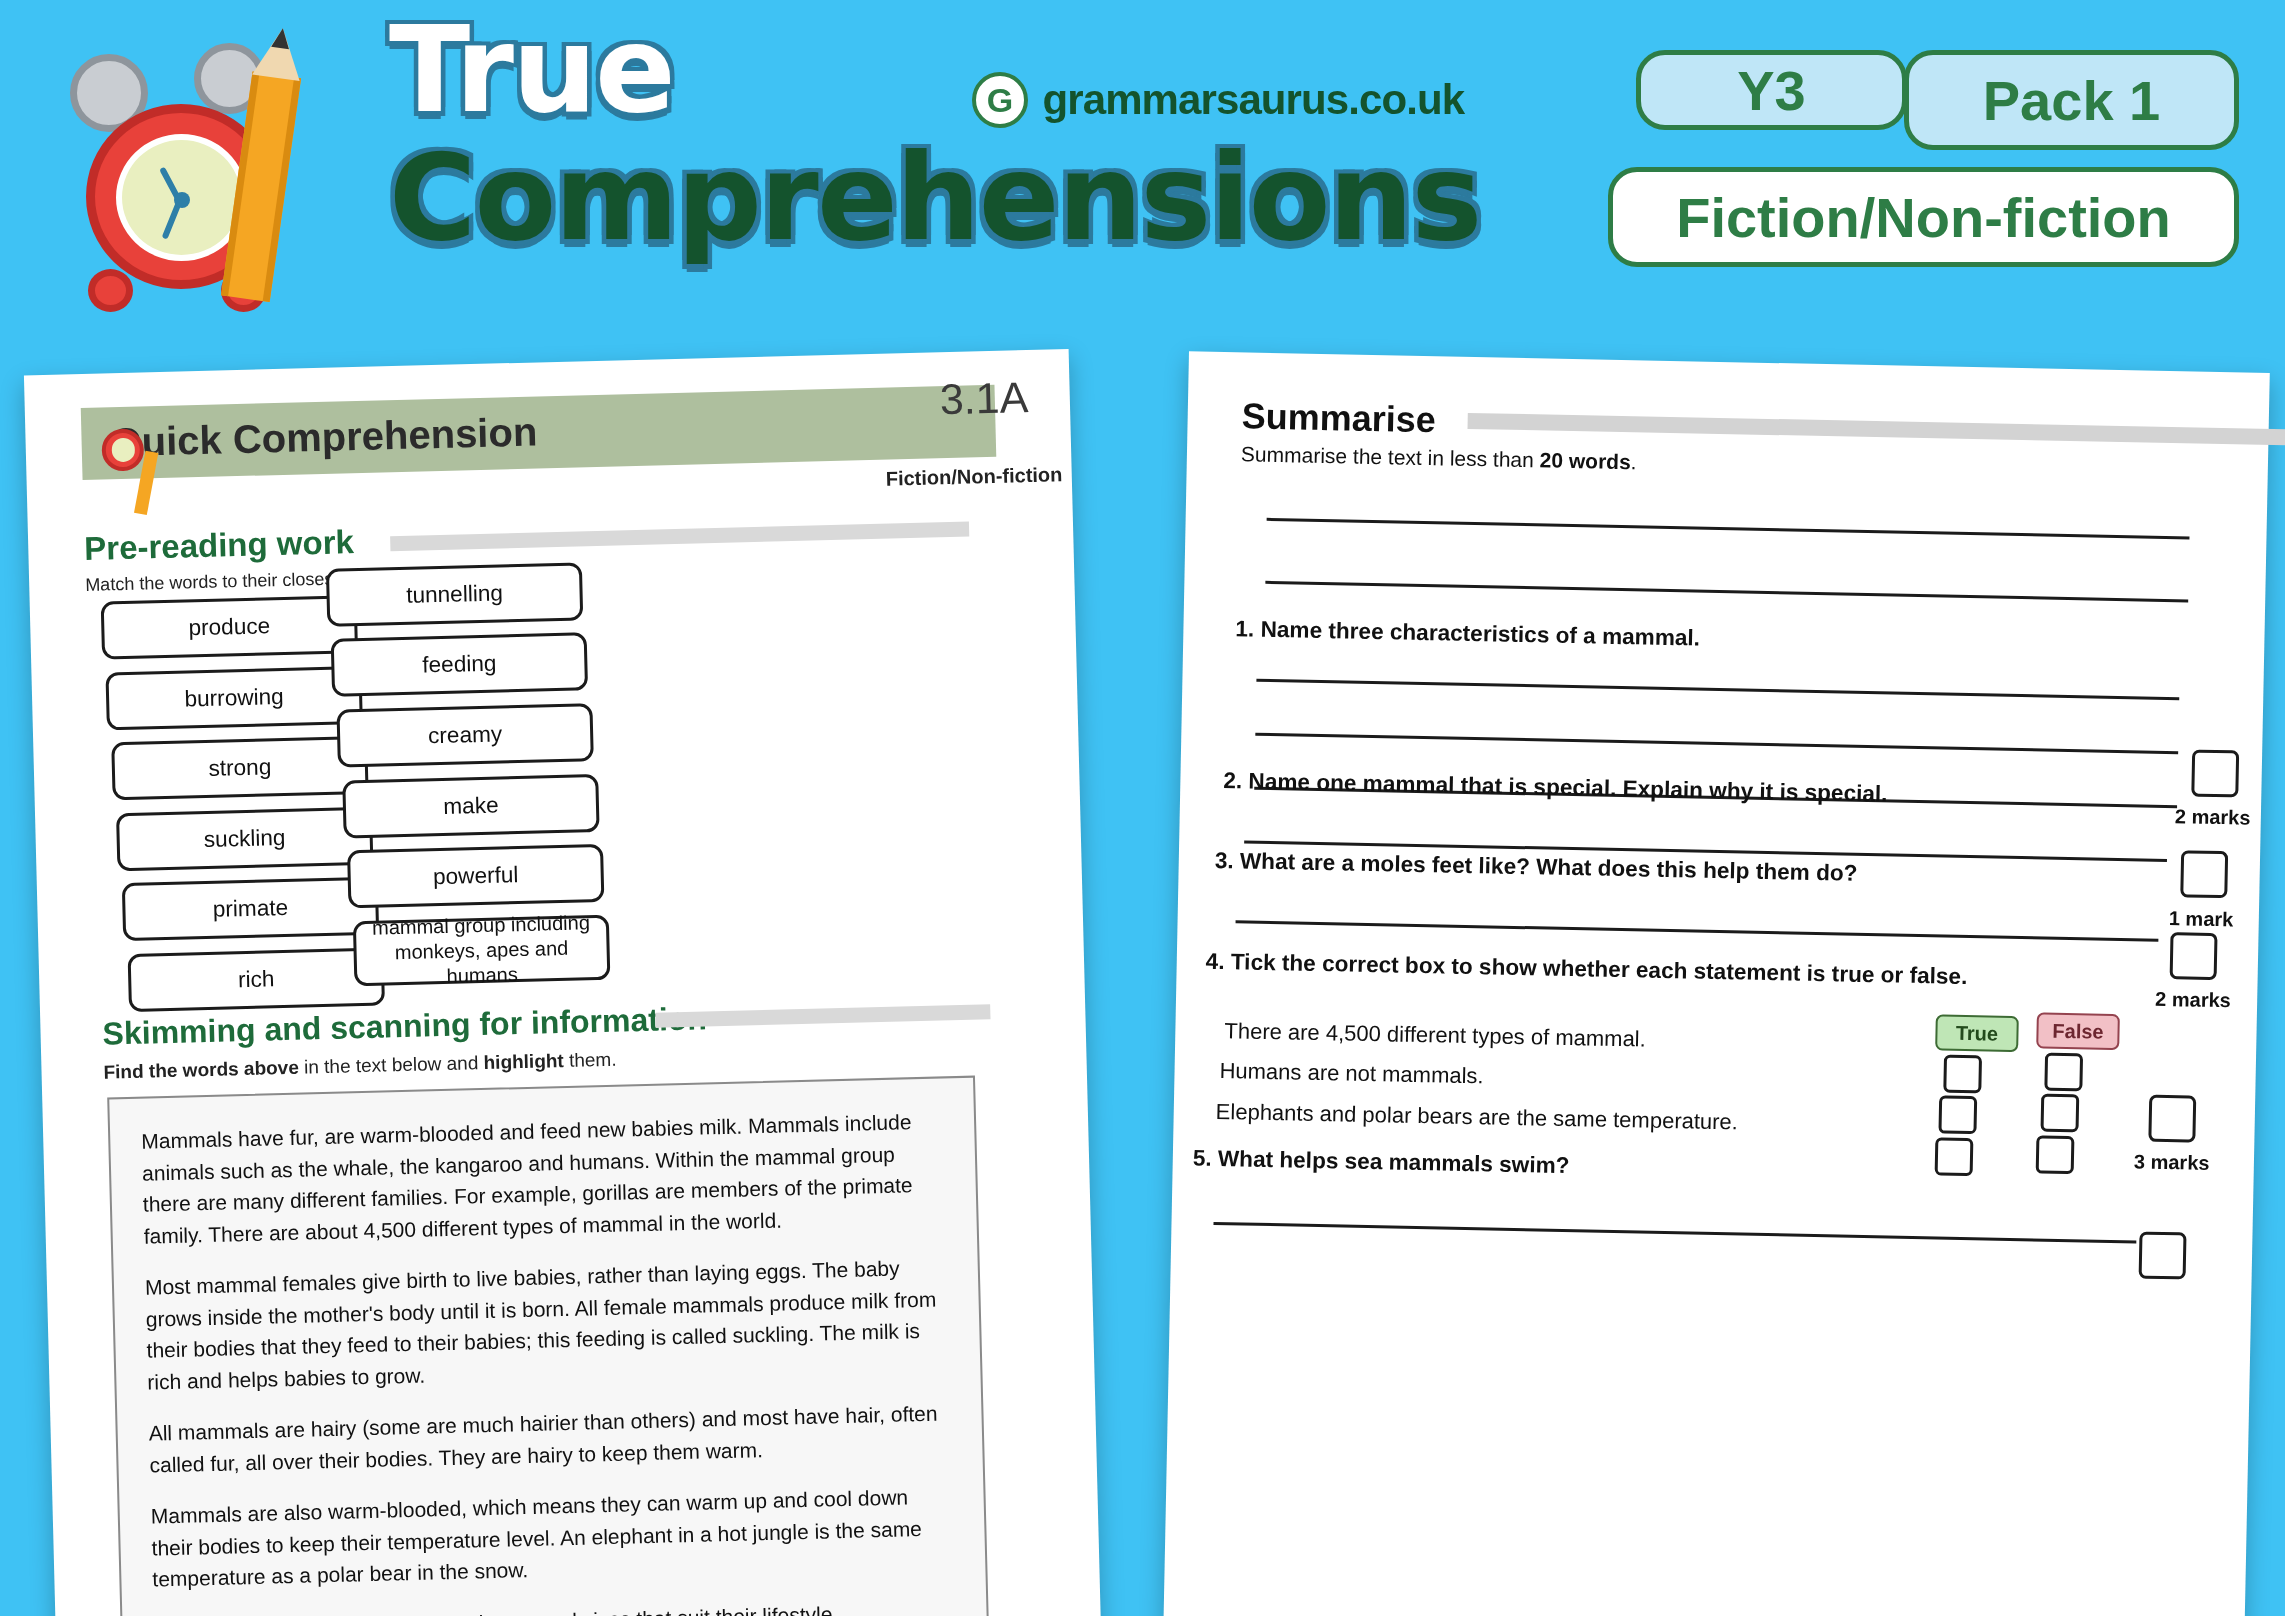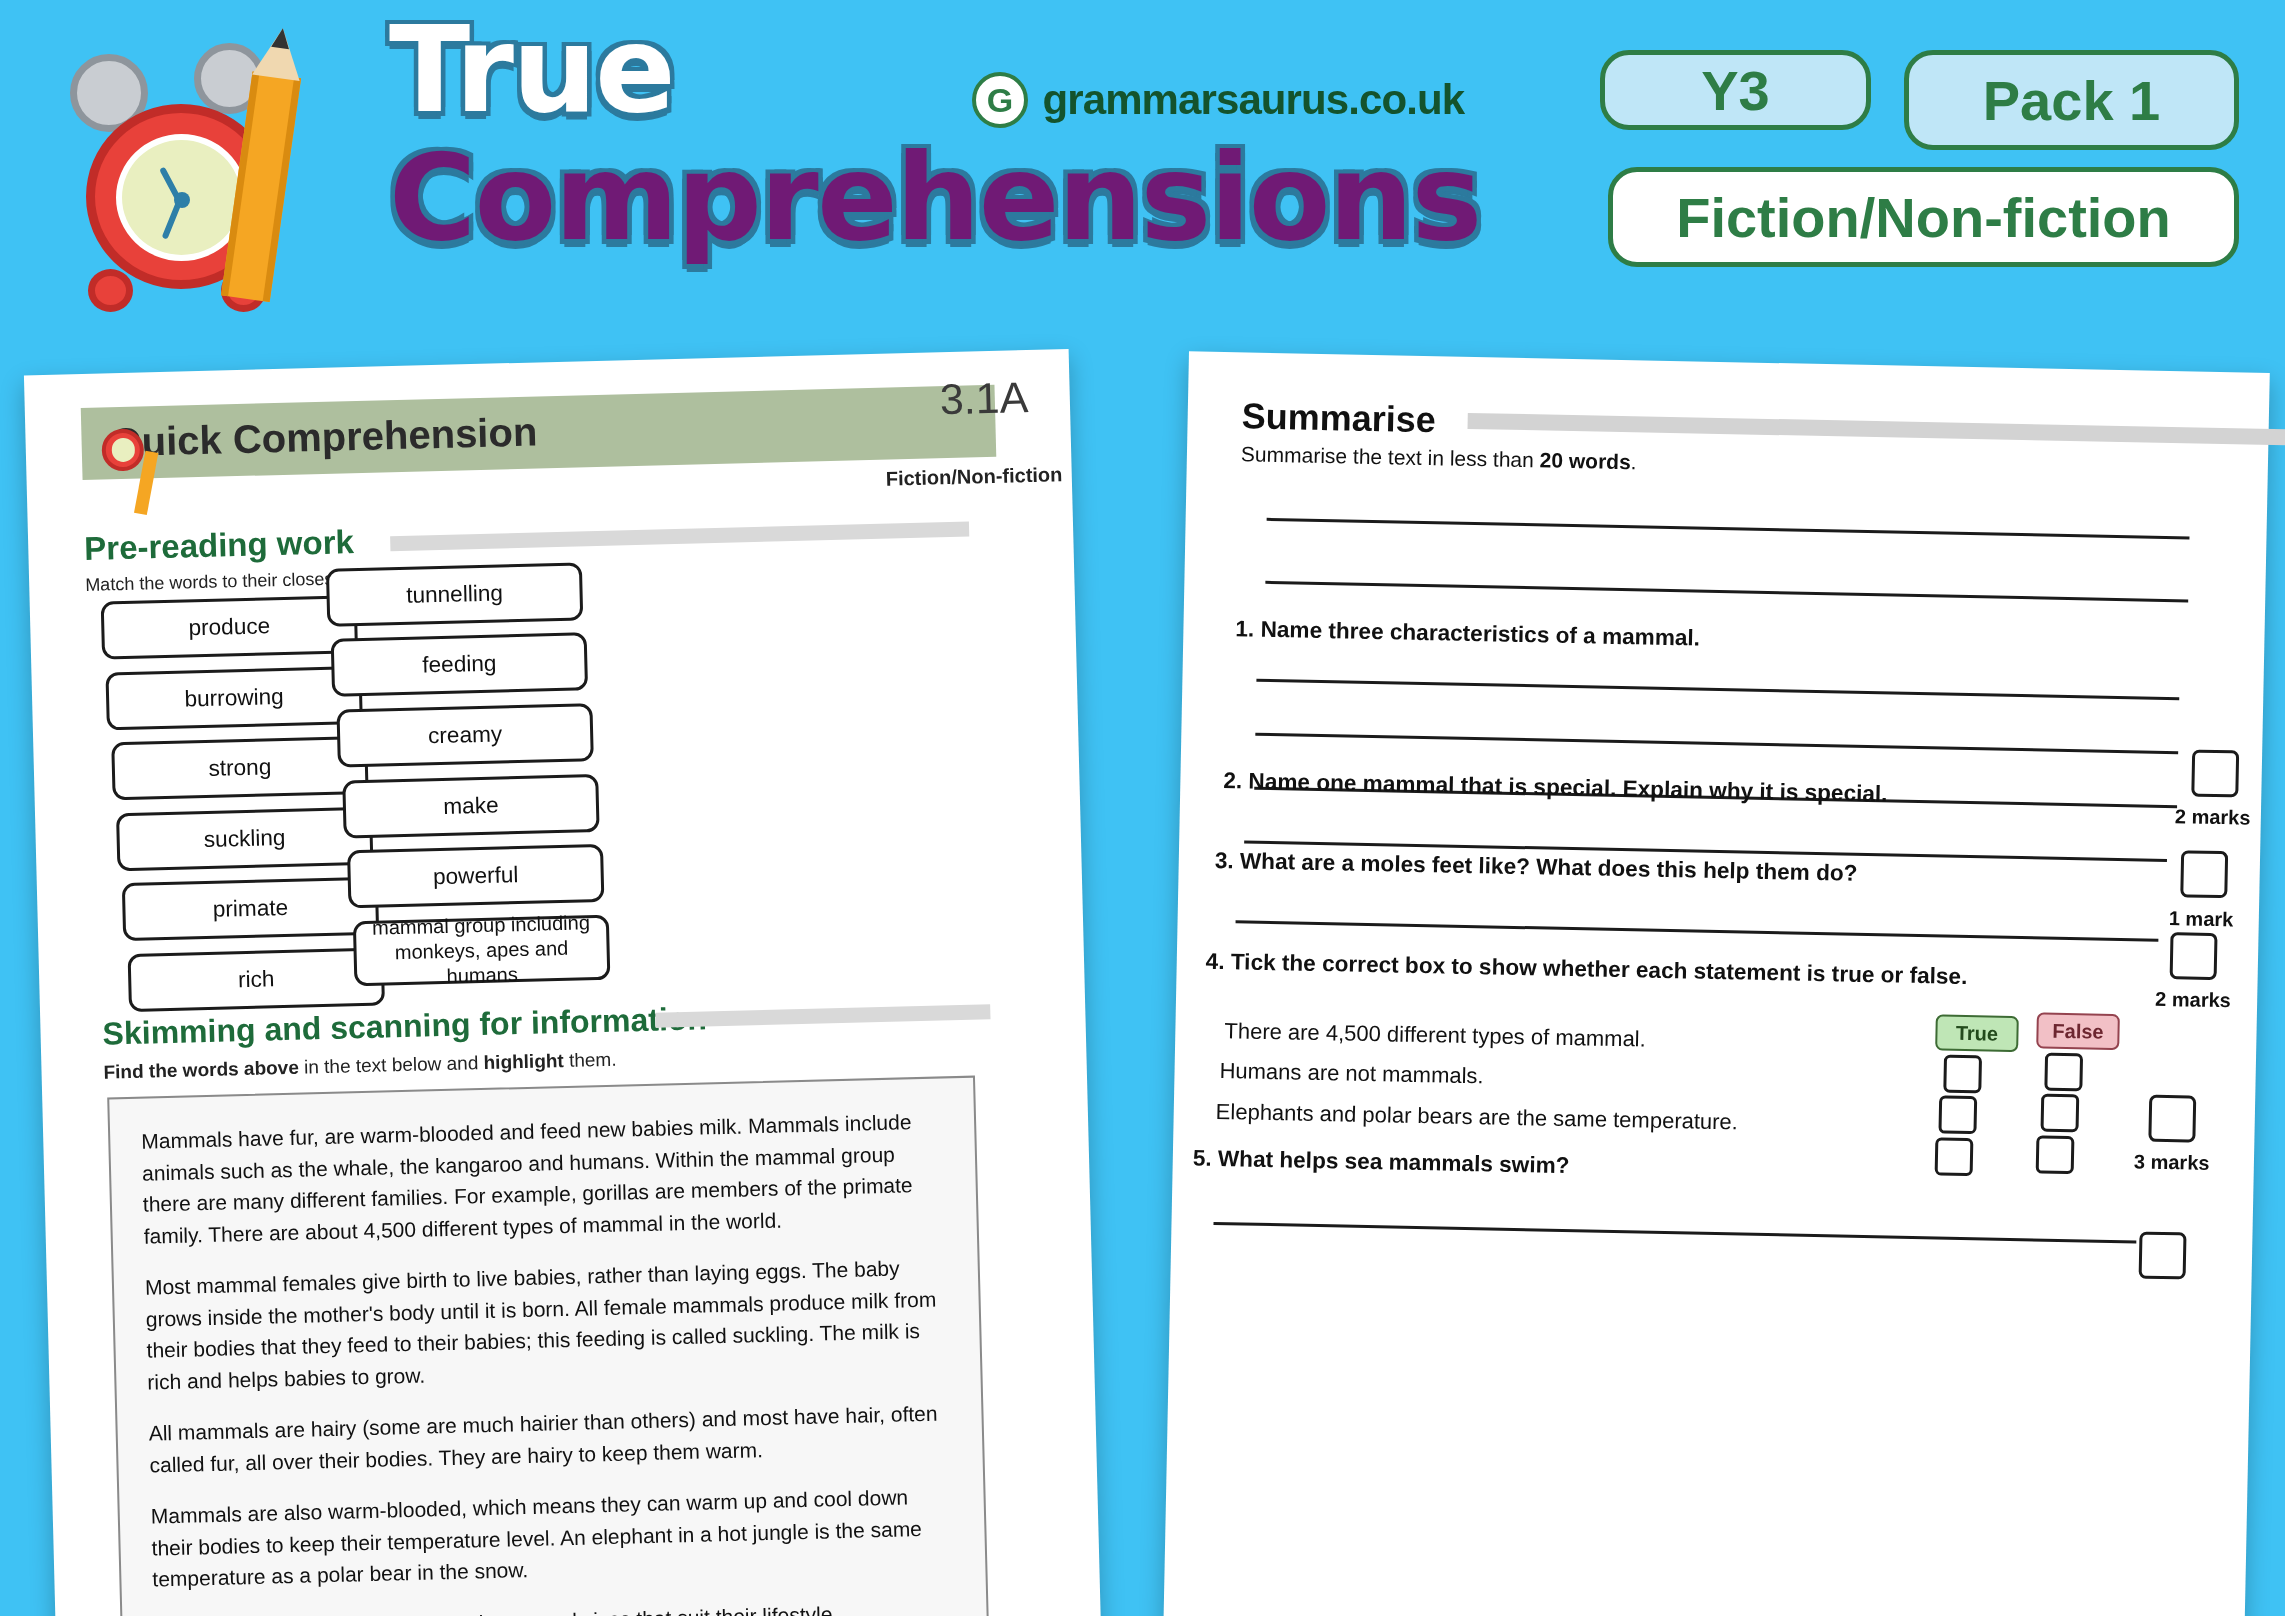--- a/index.html
+++ b/index.html
@@ -34,31 +34,31 @@
   .pencil-lead{position:absolute;left:15.4px;top:0;width:0;height:0;border-left:9px solid transparent;border-right:9px solid transparent;border-bottom:20px solid #333;}
 
   .title{position:absolute;left:389px;top:11px;width:1067px;}
   .title-l1,.title-l2{
     font-family:"DejaVu Sans", sans-serif;
     font-weight:bold;font-style:normal;line-height:1;
     letter-spacing:-1.8px;
   }
   .title-l1{font-size:119px;color:#ffffff;
     text-shadow:-4.5px 4.5px 0 #2C7A9E, 4.5px 4.5px 0 #2C7A9E, 4.5px -4.5px 0 #2C7A9E, -4.5px -4.5px 0 #2C7A9E, 0 8.1px 0 #2C7A9E;}
-  .title-l2{font-size:119px;color:#701a75;margin-top:9px;
+  .title-l2{font-size:119px;color:#14532d;margin-top:9px;
     text-shadow:-4.5px 4.5px 0 #2C7A9E, 4.5px 4.5px 0 #2C7A9E, 4.5px -4.5px 0 #2C7A9E, -4.5px -4.5px 0 #2C7A9E, 0 8.1px 0 #2C7A9E;}
 
   .brand{position:absolute;left:972px;top:72px;display:flex;align-items:center;gap:14.5px;}
   .brand-logo{width:56px;height:56px;border-radius:50%;background:#fff;border:4.5px solid #2E7D46;
     display:flex;align-items:center;justify-content:center;color:#2E7D46;font-size:34px;font-weight:bold;box-sizing:border-box;}
   .brand-text{font-size:42px;font-weight:bold;color:#14532d;letter-spacing:-0.9px;}
 
   .badge{position:absolute;background:#BFE6F7;border:5.4px solid #2E7D46;border-radius:29px;
     display:flex;align-items:center;justify-content:center;color:#2E7D46;font-weight:bold;box-sizing:border-box;}
-  .badge-y3{left:1600px;top:50px;width:271px;height:80px;font-size:56px;}
+  .badge-y3{left:1636px;top:50px;width:271px;height:80px;font-size:56px;}
   .badge-pack{left:1904px;top:50px;width:335px;height:100px;font-size:56px;}
   .badge-type{left:1608px;top:167px;width:631px;height:100px;font-size:56px;background:#ffffff;}
 
   
   .sheet{position:absolute;background:#fff;box-shadow:0 9px 23.5px rgba(0,0,0,.25);}
   .sheet-left{left:40px;top:362px;width:1045px;height:1285px;transform:rotate(-1.45deg);}
   .sheet-right{left:1176px;top:362px;width:1081px;height:1285px;transform:rotate(1.15deg);}
 
   
   .qc-head{position:absolute;left:56px;top:34px;width:914px;height:72px;background:#AEBF9E;}

